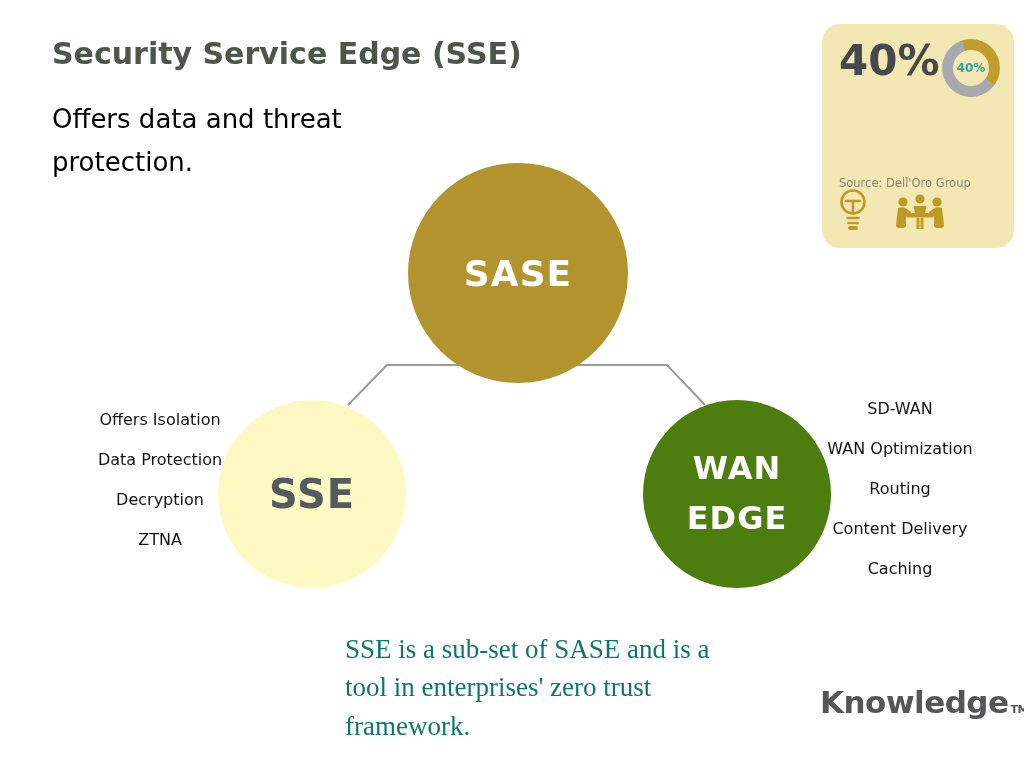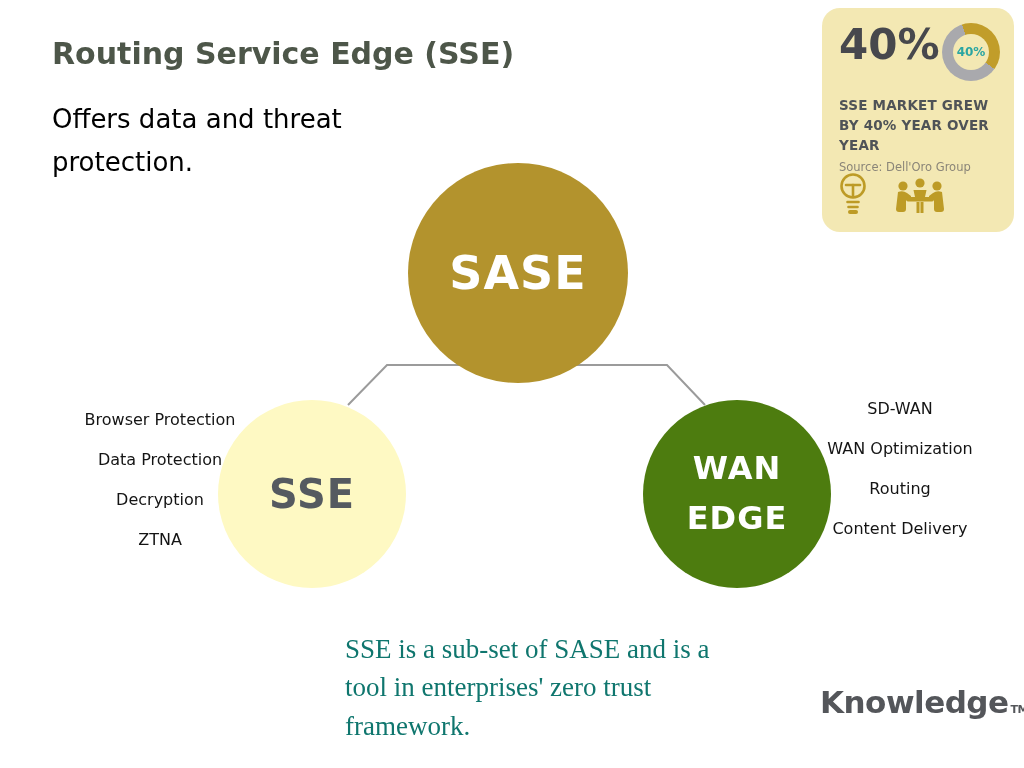--- a/index.html
+++ b/index.html
@@ -14,21 +14,21 @@
     position:absolute; left:52px; top:36px;
     font-size:30px; font-weight:700; color:#4d5649; letter-spacing:0;
   }
   .subtitle {
     position:absolute; left:52px; top:98px; width:380px;
     font-size:26px; font-weight:500; color:#000000; line-height:1.65;
   }
 
   
   .stat-card {
-    position:absolute; left:822px; top:8px; width:192px; height:224px;
+    position:absolute; left:822px; top:24px; width:192px; height:224px;
     background:#f3e8b3; border-radius:18px;
   }
   .stat-percent {
     position:absolute; left:17px; top:12px;
     font-size:42px; font-weight:700; color:#47484d;
   }
   .donut {
     position:absolute; right:14px; top:15px; width:58px; height:58px;
     border-radius:50%;
     background:conic-gradient(from -18deg, #c19d2a 0deg 144deg, #a9a9ad 144deg 360deg);
@@ -53,21 +53,21 @@
 
   
   .connector-svg { position:absolute; left:0; top:0; width:1024px; height:768px; z-index:1; }
 
   
   .circle {
     position:absolute; border-radius:50%; z-index:2;
     display:flex; align-items:center; justify-content:center; text-align:center;
   }
   .circle-sase { left:408px; top:163px; width:220px; height:220px; background:#b3932d; }
-  .circle-sase .circle-label { font-size:46px; font-weight:700; color:#ffffff; letter-spacing:1px;text-align:right; }
+  .circle-sase .circle-label { font-size:36px; font-weight:700; color:#ffffff; letter-spacing:1px;text-align:right; }
   .circle-sse { left:218px; top:400px; width:188px; height:188px; background:#fef9c3; }
   .circle-sse .circle-label { font-size:40px; font-weight:700; color:#555a60; letter-spacing:1px; }
   .circle-wan { left:643px; top:400px; width:188px; height:188px; background:#4d7c0f; }
   .circle-wan .circle-label { font-size:32px; font-weight:700; color:#ffffff; width:130px; line-height:1.55; letter-spacing:1px; }
 
   
   .side-list { position:absolute; z-index:2; text-align:center; }
   .side-list-left { left:55px; top:412px; width:210px; }
   .side-list-right { left:795px; top:401px; width:210px; }
   .side-list .list-item {
@@ -85,31 +85,30 @@
   .logo-line1 { font-size:31px; font-weight:800; color:#c9a227; letter-spacing:-0.5px; }
   .logo-line1 .logo-part2 { margin-left:5px; }
   .logo-line2 { font-size:31px; font-weight:800; color:#54565a; letter-spacing:-0.5px; }
   .logo-tm { font-size:11px; font-weight:700; color:#54565a; vertical-align:baseline; margin-left:2px;text-align:center; }
 </style>
 </head>
 <body>
 
 <div class="canvas">
 
-  <h1 class="title">Routing Service Edge (SSE)</h1>
+  <h1 class="title">Security Service Edge (SSE)</h1>
   <p class="subtitle">Offers data and threat protection.</p>
 
   <div class="stat-card">
     <div class="stat-percent">40%</div>
     <div class="donut">
       <div class="donut-hole">
         <span class="donut-label">40%</span>
       </div>
     </div>
-    <div class="stat-headline">SSE MARKET GREW BY 40% YEAR OVER YEAR</div>
     <div class="stat-source">Source: Dell'Oro Group</div>
     <div class="card-icons">
       <span class="gold-icon">
         <svg width="34" height="46" viewBox="0 0 34 46" fill="none" stroke="currentColor" stroke-width="2.6" stroke-linecap="round">
           <circle cx="17" cy="14" r="11.5"></circle>
           <line x1="10" y1="13" x2="24" y2="13"></line>
           <line x1="17" y1="13" x2="17" y2="24"></line>
           <line x1="11.5" y1="30" x2="22.5" y2="30"></line>
           <line x1="12.5" y1="35" x2="21.5" y2="35"></line>
           <path d="M14 40 h6" stroke-width="4"></path>
@@ -139,31 +138,32 @@
     <span class="circle-label">SASE</span>
   </div>
   <div class="circle circle-sse">
     <span class="circle-label">SSE</span>
   </div>
   <div class="circle circle-wan">
     <span class="circle-label">WAN EDGE</span>
   </div>
 
   <div class="side-list side-list-left">
-    <div class="list-item">Browser Protection</div>
+    <div class="list-item">Offers Isolation</div>
     <div class="list-item">Data Protection</div>
     <div class="list-item">Decryption</div>
     <div class="list-item">ZTNA</div>
   </div>
 
   <div class="side-list side-list-right">
     <div class="list-item">SD-WAN</div>
     <div class="list-item">WAN Optimization</div>
     <div class="list-item">Routing</div>
     <div class="list-item">Content Delivery</div>
+    <div class="list-item">Caching</div>
   </div>
 
   <p class="footer-note">SSE is a sub-set of SASE and is a tool in enterprises' zero trust framework.</p>
 
   <div class="logo">
     <div class="logo-line2"><span>Knowledge</span><span class="logo-tm">TM</span></div>
   </div>
 
 </div>
 

